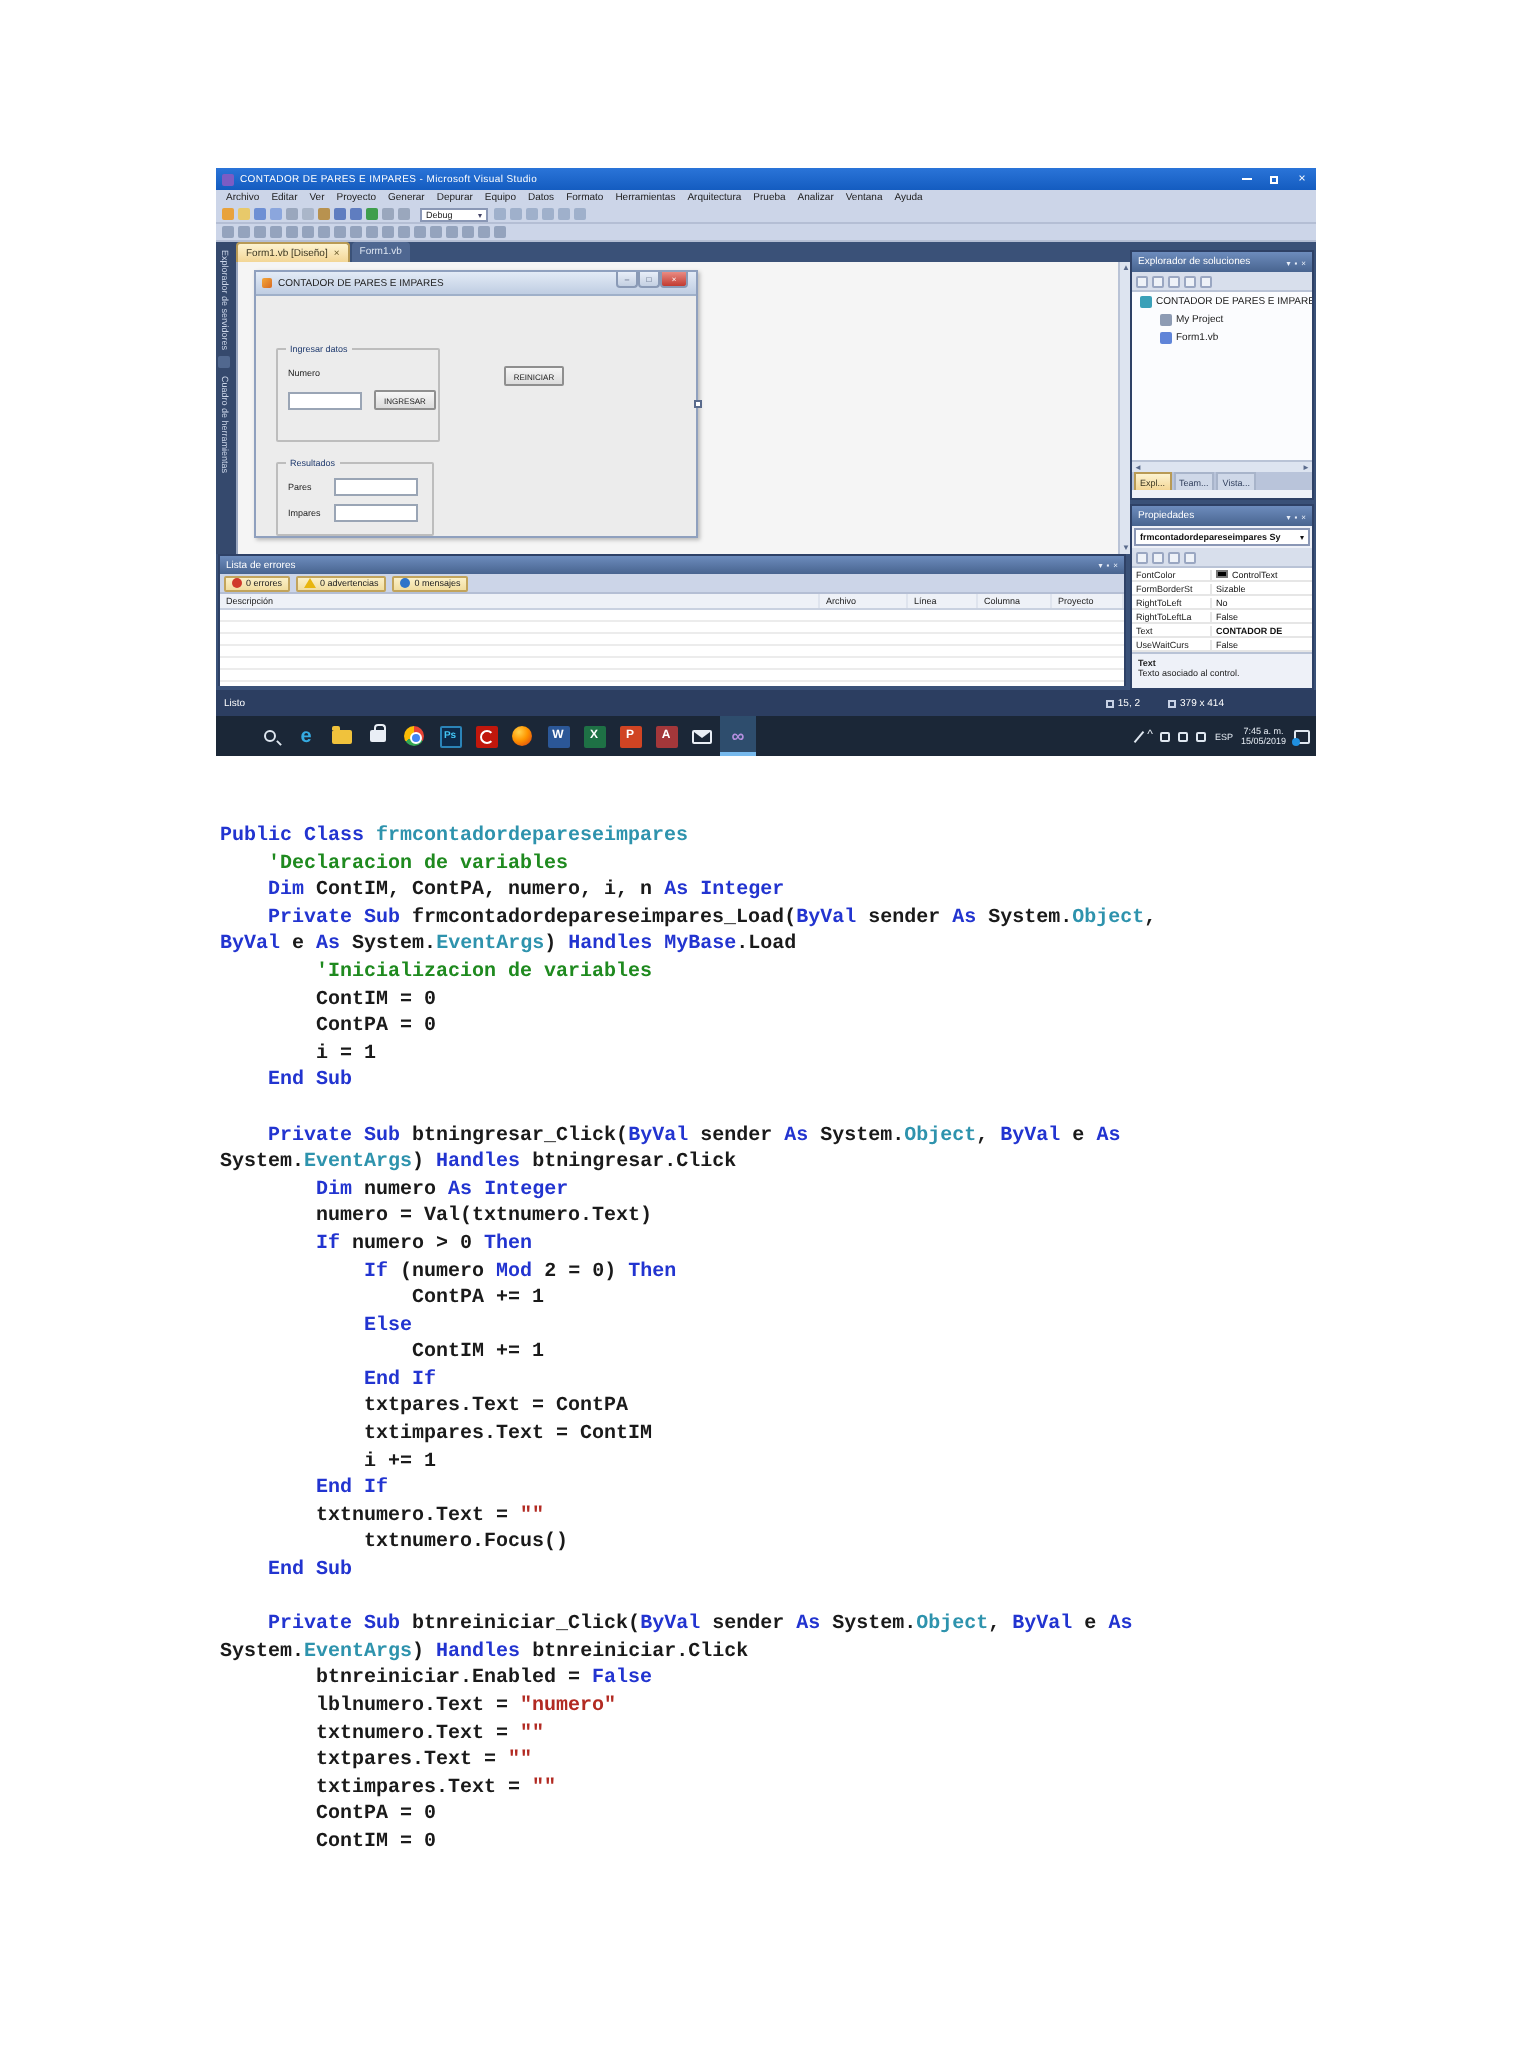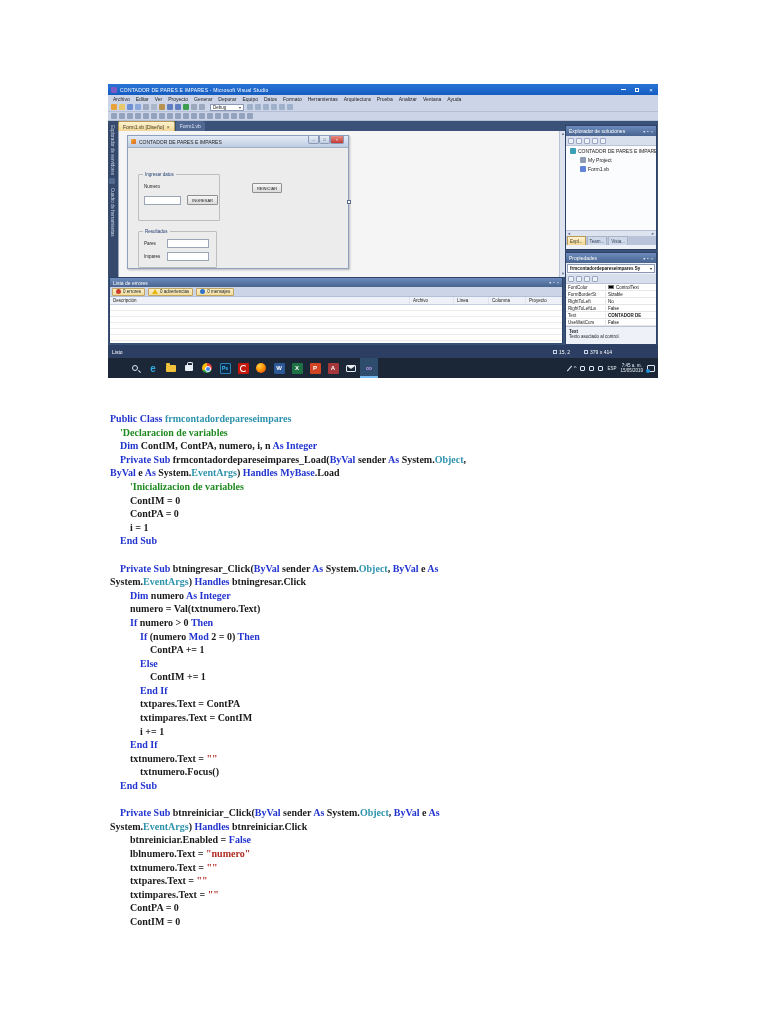--- a/index.html
+++ b/index.html
@@ -143,21 +143,21 @@
   .tray-mini{width:5px;height:5px;border:1px solid #dfe7f0;border-radius:1px}
   .tray-pen{width:1px;height:7px;background:#dfe7f0;transform:rotate(40deg)}
   .tray-chev{font-size:6px;line-height:6px}
   .tray-lang{font-size:4.5px}
   .tray-clock{font-size:4.5px;text-align:center;line-height:5px}
   .tray-notif{width:8px;height:7px;border:1px solid #dfe7f0;border-radius:1px;position:relative}
   .tray-notif::after{content:"";position:absolute;left:-2px;bottom:-2px;width:4px;height:4px;background:#1f8fe0;border-radius:50%}
 
   
   .code{position:absolute;left:110px;top:412px;width:560px;
-      font-family:Liberation Serif, serif;font-size:10px;font-weight:bold;
+      font-family:Liberation Mono, monospace;font-size:10px;font-weight:bold;
       line-height:13.6px;white-space:pre;color:#1a1a1a}
   .code-line{height:13.6px}
 </style>
 <style>.c-k{color:#2234d0}.c-t{color:#2e93ad}.c-c{color:#1f8a1f}.c-s{color:#b22a22}.c-p{color:#1a1a1a}</style></head>
 <body>
 
 <div class="vs">
 
   <div class="vs-titlebar">
     <span class="vs-logo"></span>

